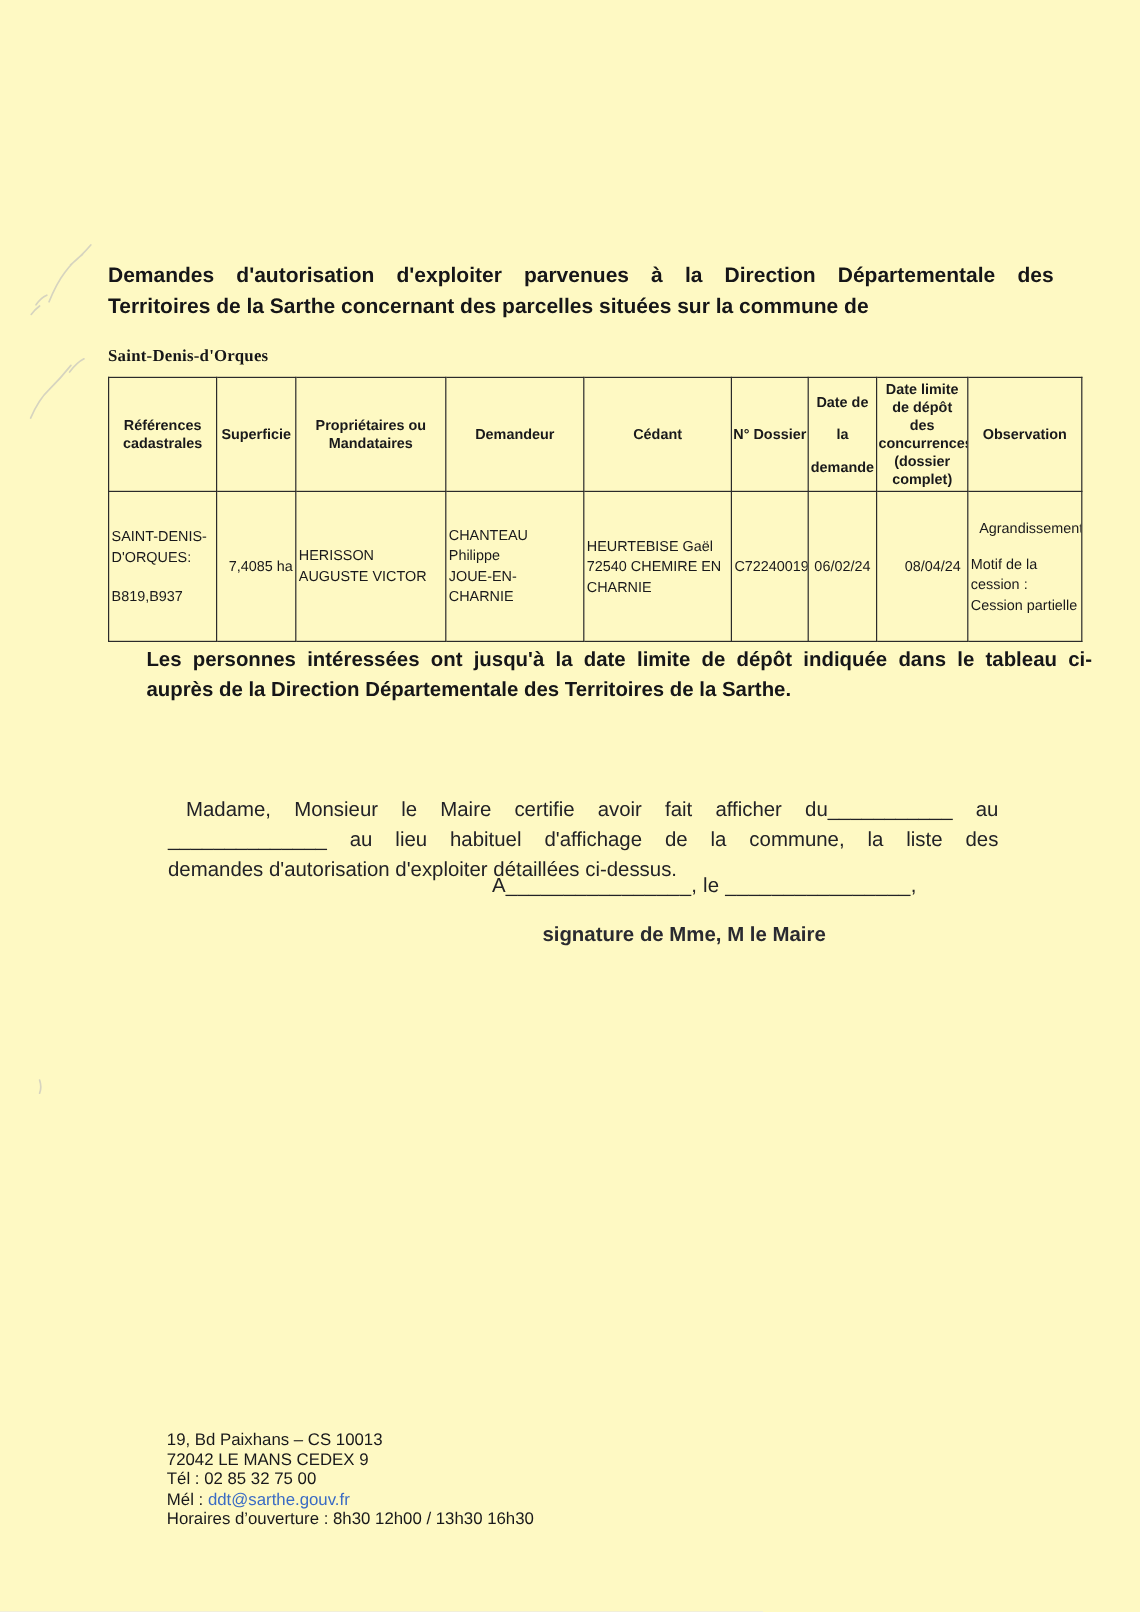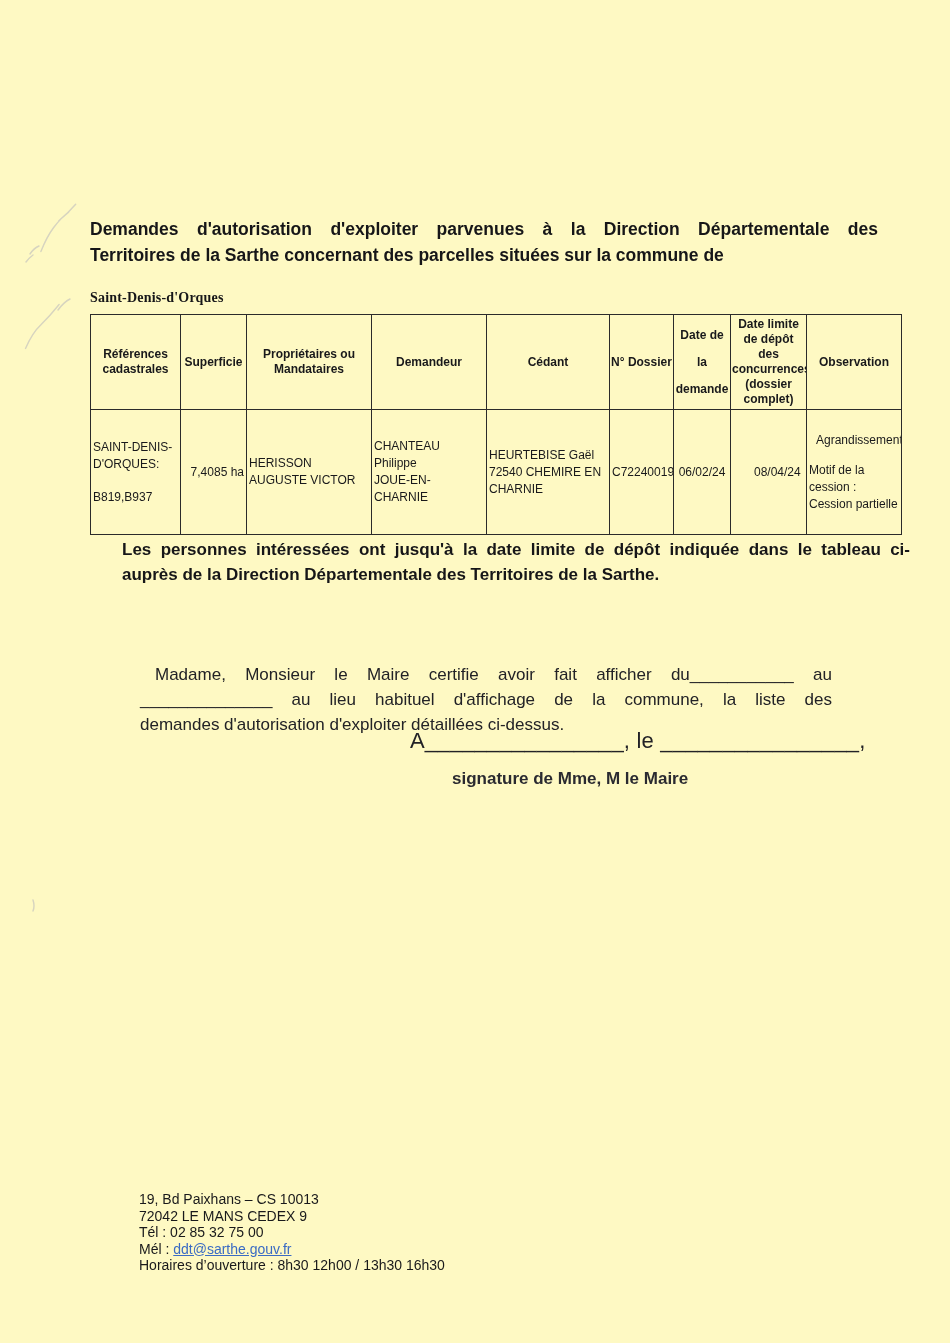--- a/index.html
+++ b/index.html
@@ -84,38 +84,37 @@
   .certificat-body {
     position: absolute;
     left: 140px; top: 646px; width: 692px;
     font-size: 17px; line-height: 25px; color: #222226;
   }
   .certificat-body .indent { text-indent: 15px; margin-top: 16px; }
 
   .date-line {
     position: absolute;
     left: 410px; top: 728px;
-    font-size: 22px; color: #222226;
+    font-size: 17px; color: #222226;
     letter-spacing: 0.2px;
   }
   .signature-line {
     position: absolute;
     left: 452px; top: 769px;
     font-size: 17px; font-weight: bold; color: #2a2a30;
   }
 
   
   .footer {
     position: absolute;
     left: 92px; top: 1191px;
     font-size: 14px; line-height: 16.5px; color: #19191b; margin-left: 47px;
   }
   .footer .link {
     color: #3a6bc4;
-    text-decoration: underline;
     cursor: pointer;
   }
 </style>
 </head>
 <body>
 
 <div class="page">
 
   <svg class="artifacts" width="120" height="950" viewBox="0 0 120 950">
     <g stroke="#b6b6bd" stroke-width="1.4" fill="none" opacity="0.55" stroke-linecap="round">

